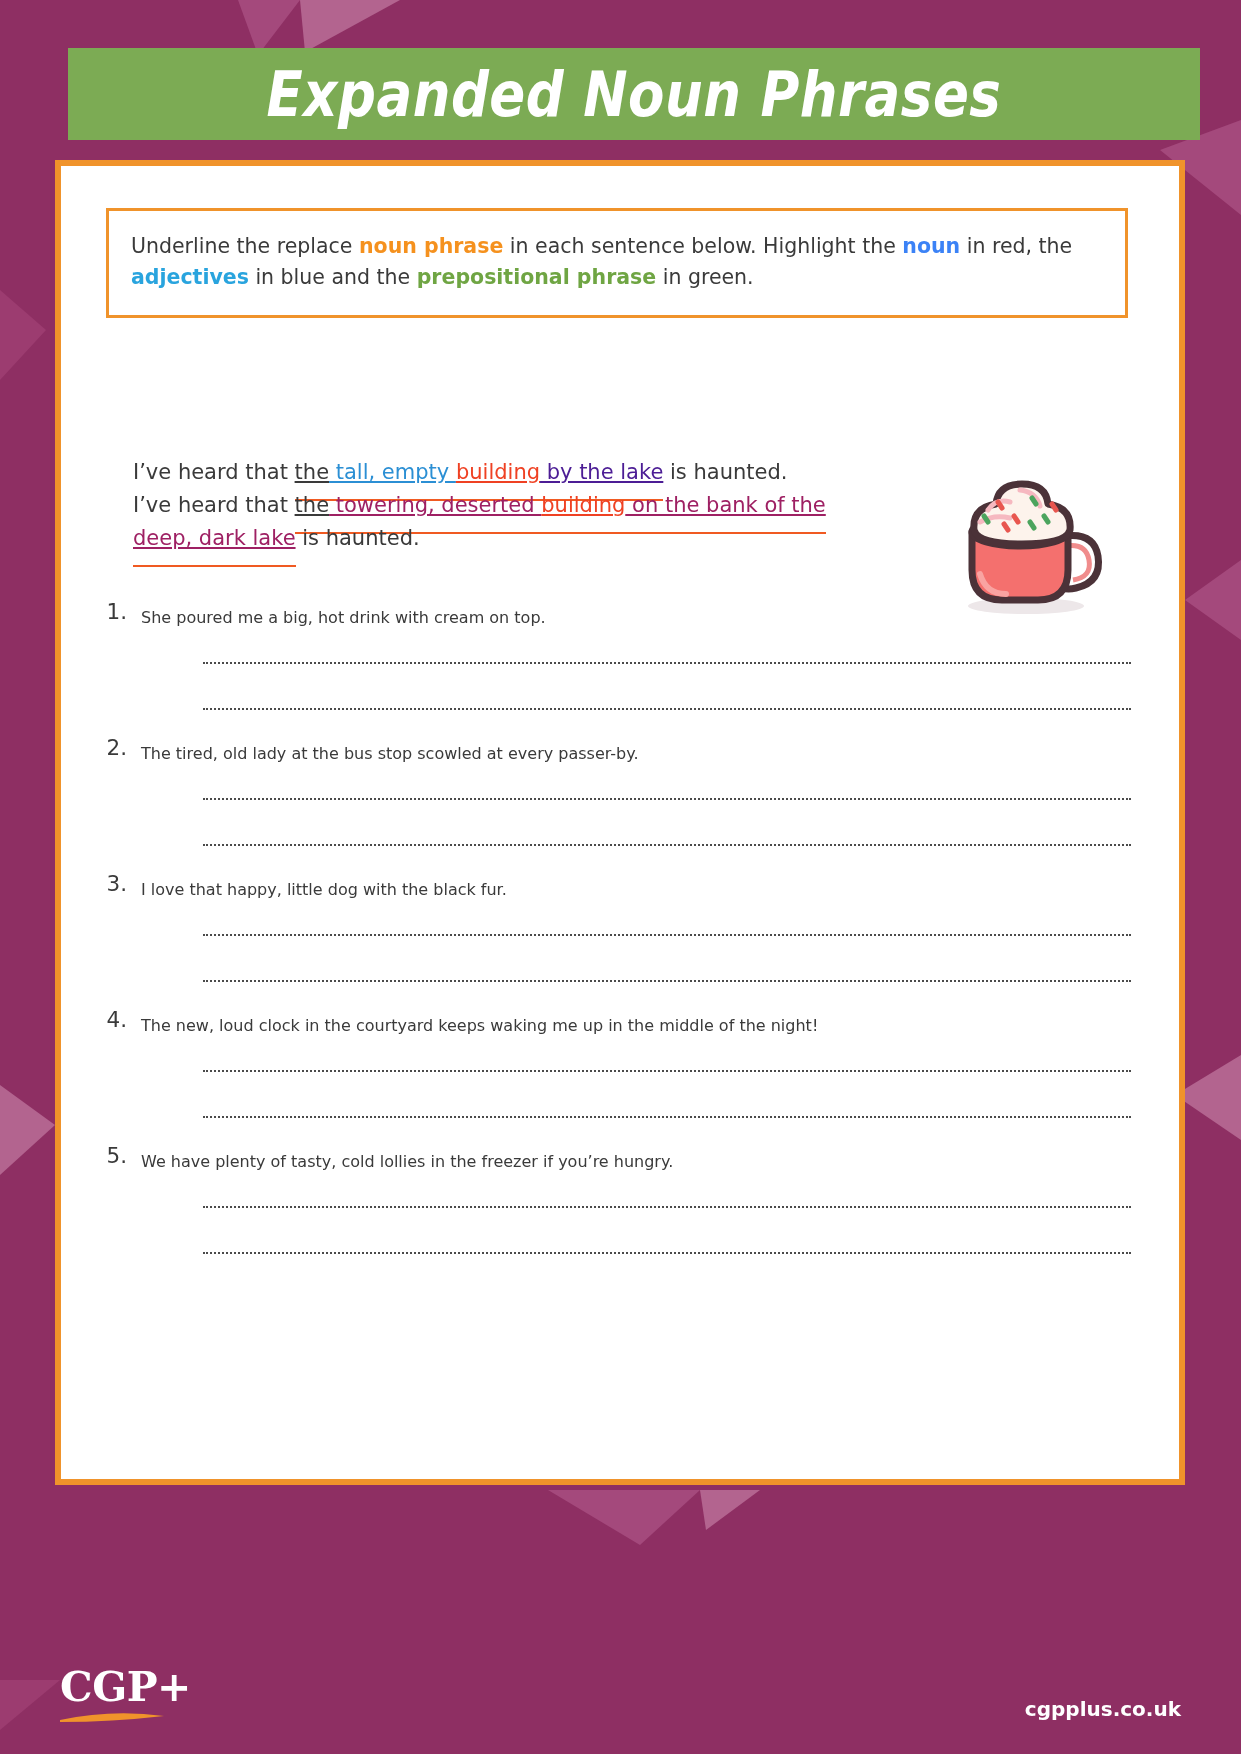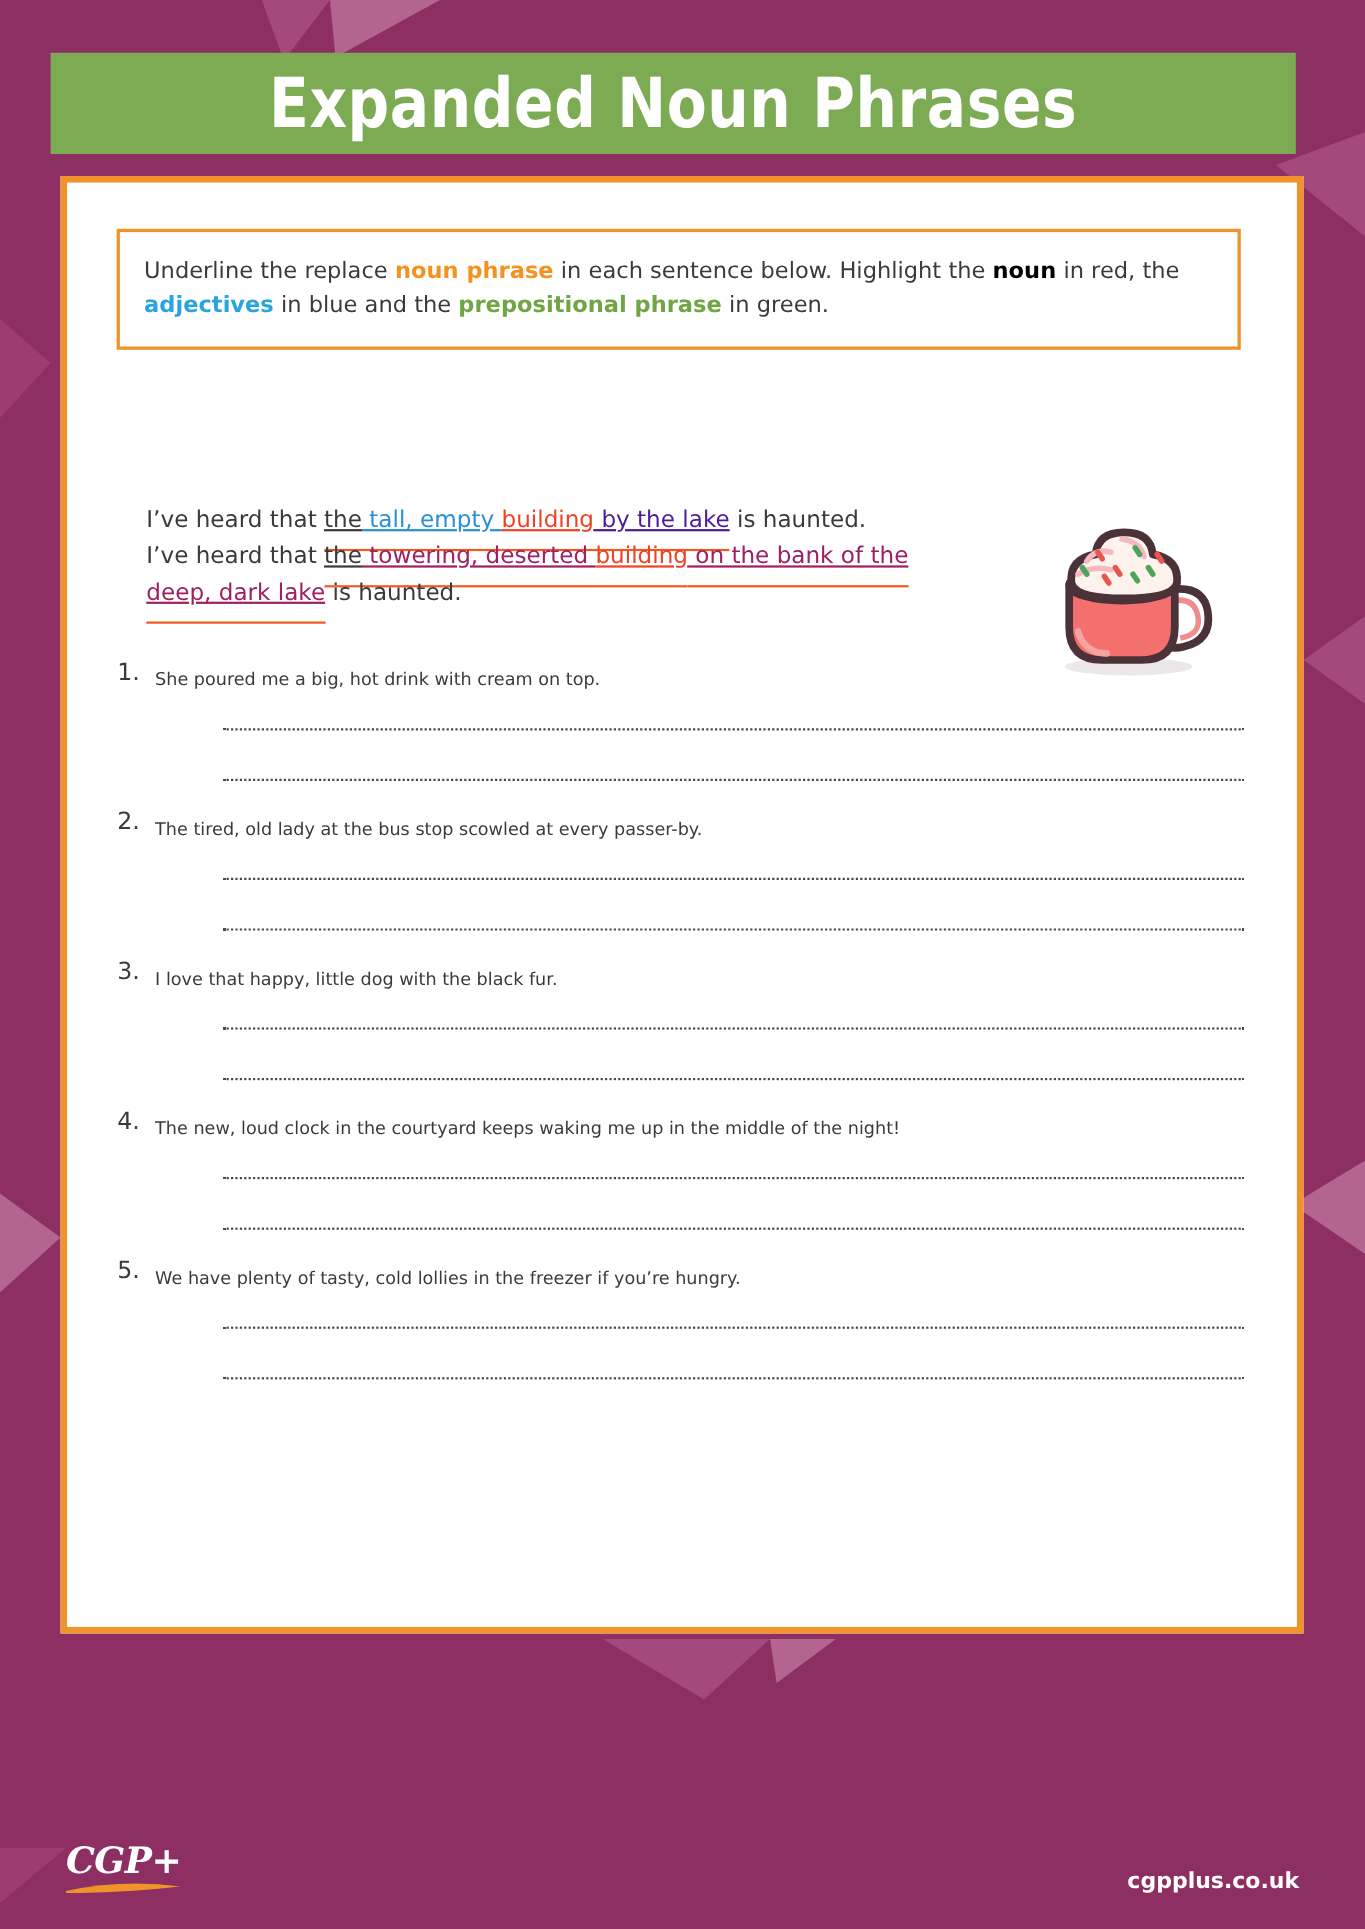--- a/index.html
+++ b/index.html
@@ -22,27 +22,28 @@
     left: 55px; top: 160px;
     width: 1130px; height: 1325px;
     background: #ffffff;
     border: 6px solid #f0932b;
     box-sizing: border-box;
   }
 
   
   #title-banner {
     position: absolute;
-    left: 46px; top: 48px;
+    left: 68px; top: 48px;
     width: 1132px; height: 92px;
     background: #7cab54;
     display: flex;
     align-items: center;
     justify-content: center;
     box-sizing: border-box;
+    font-style: italic;
   }
   #title-text {
     color: #ffffff;
     font-size: 53px;
     font-weight: bold;
     letter-spacing: 0.5px;
     font-family: "DejaVu Sans", sans-serif;
     white-space: nowrap;
     transform: scaleY(1.18);
   }
@@ -60,21 +61,21 @@
     font-family: "DejaVu Sans", sans-serif;
     font-size: 20.5px;
     line-height: 31px;
     color: #3a3a3a;
     margin: 0;
   }
   .instr-p + .instr-p { margin-top: 26px; }
 
   .kw { font-weight: bold; }
   .kw-noun-phrase { color: #f5911e; margin-top: 24px; }
-  .kw-noun { color: #000000; }
+  .kw-noun { color: #3b82f6; }
   .kw-adjectives { color: #29a4de; }
   .kw-prep { color: #6fa543; }
   .kw-synonyms { color: #9e2063; }
 
   
   #example-block {
     position: absolute;
     left: 72px; top: 290px;
     width: 790px;
   }
@@ -144,23 +145,22 @@
   .q-block { margin-bottom: 22px; }
 
   
   #footer-logo {
     position: absolute;
     left: 60px; bottom: 28px;
     color: #ffffff;
   }
   #logo-text {
     font-family: "DejaVu Serif", serif;
-    font-size: 33px;
+    font-size: 41px;
     font-weight: bold;
-    font-style: italic;
     letter-spacing: -0.5px;
     line-height: 1;
     text-align: center;
   }
   #logo-swoosh {
     width: 104px; height: 9px;
     margin-top: 3px;
   }
   #footer-url {
     position: absolute;

